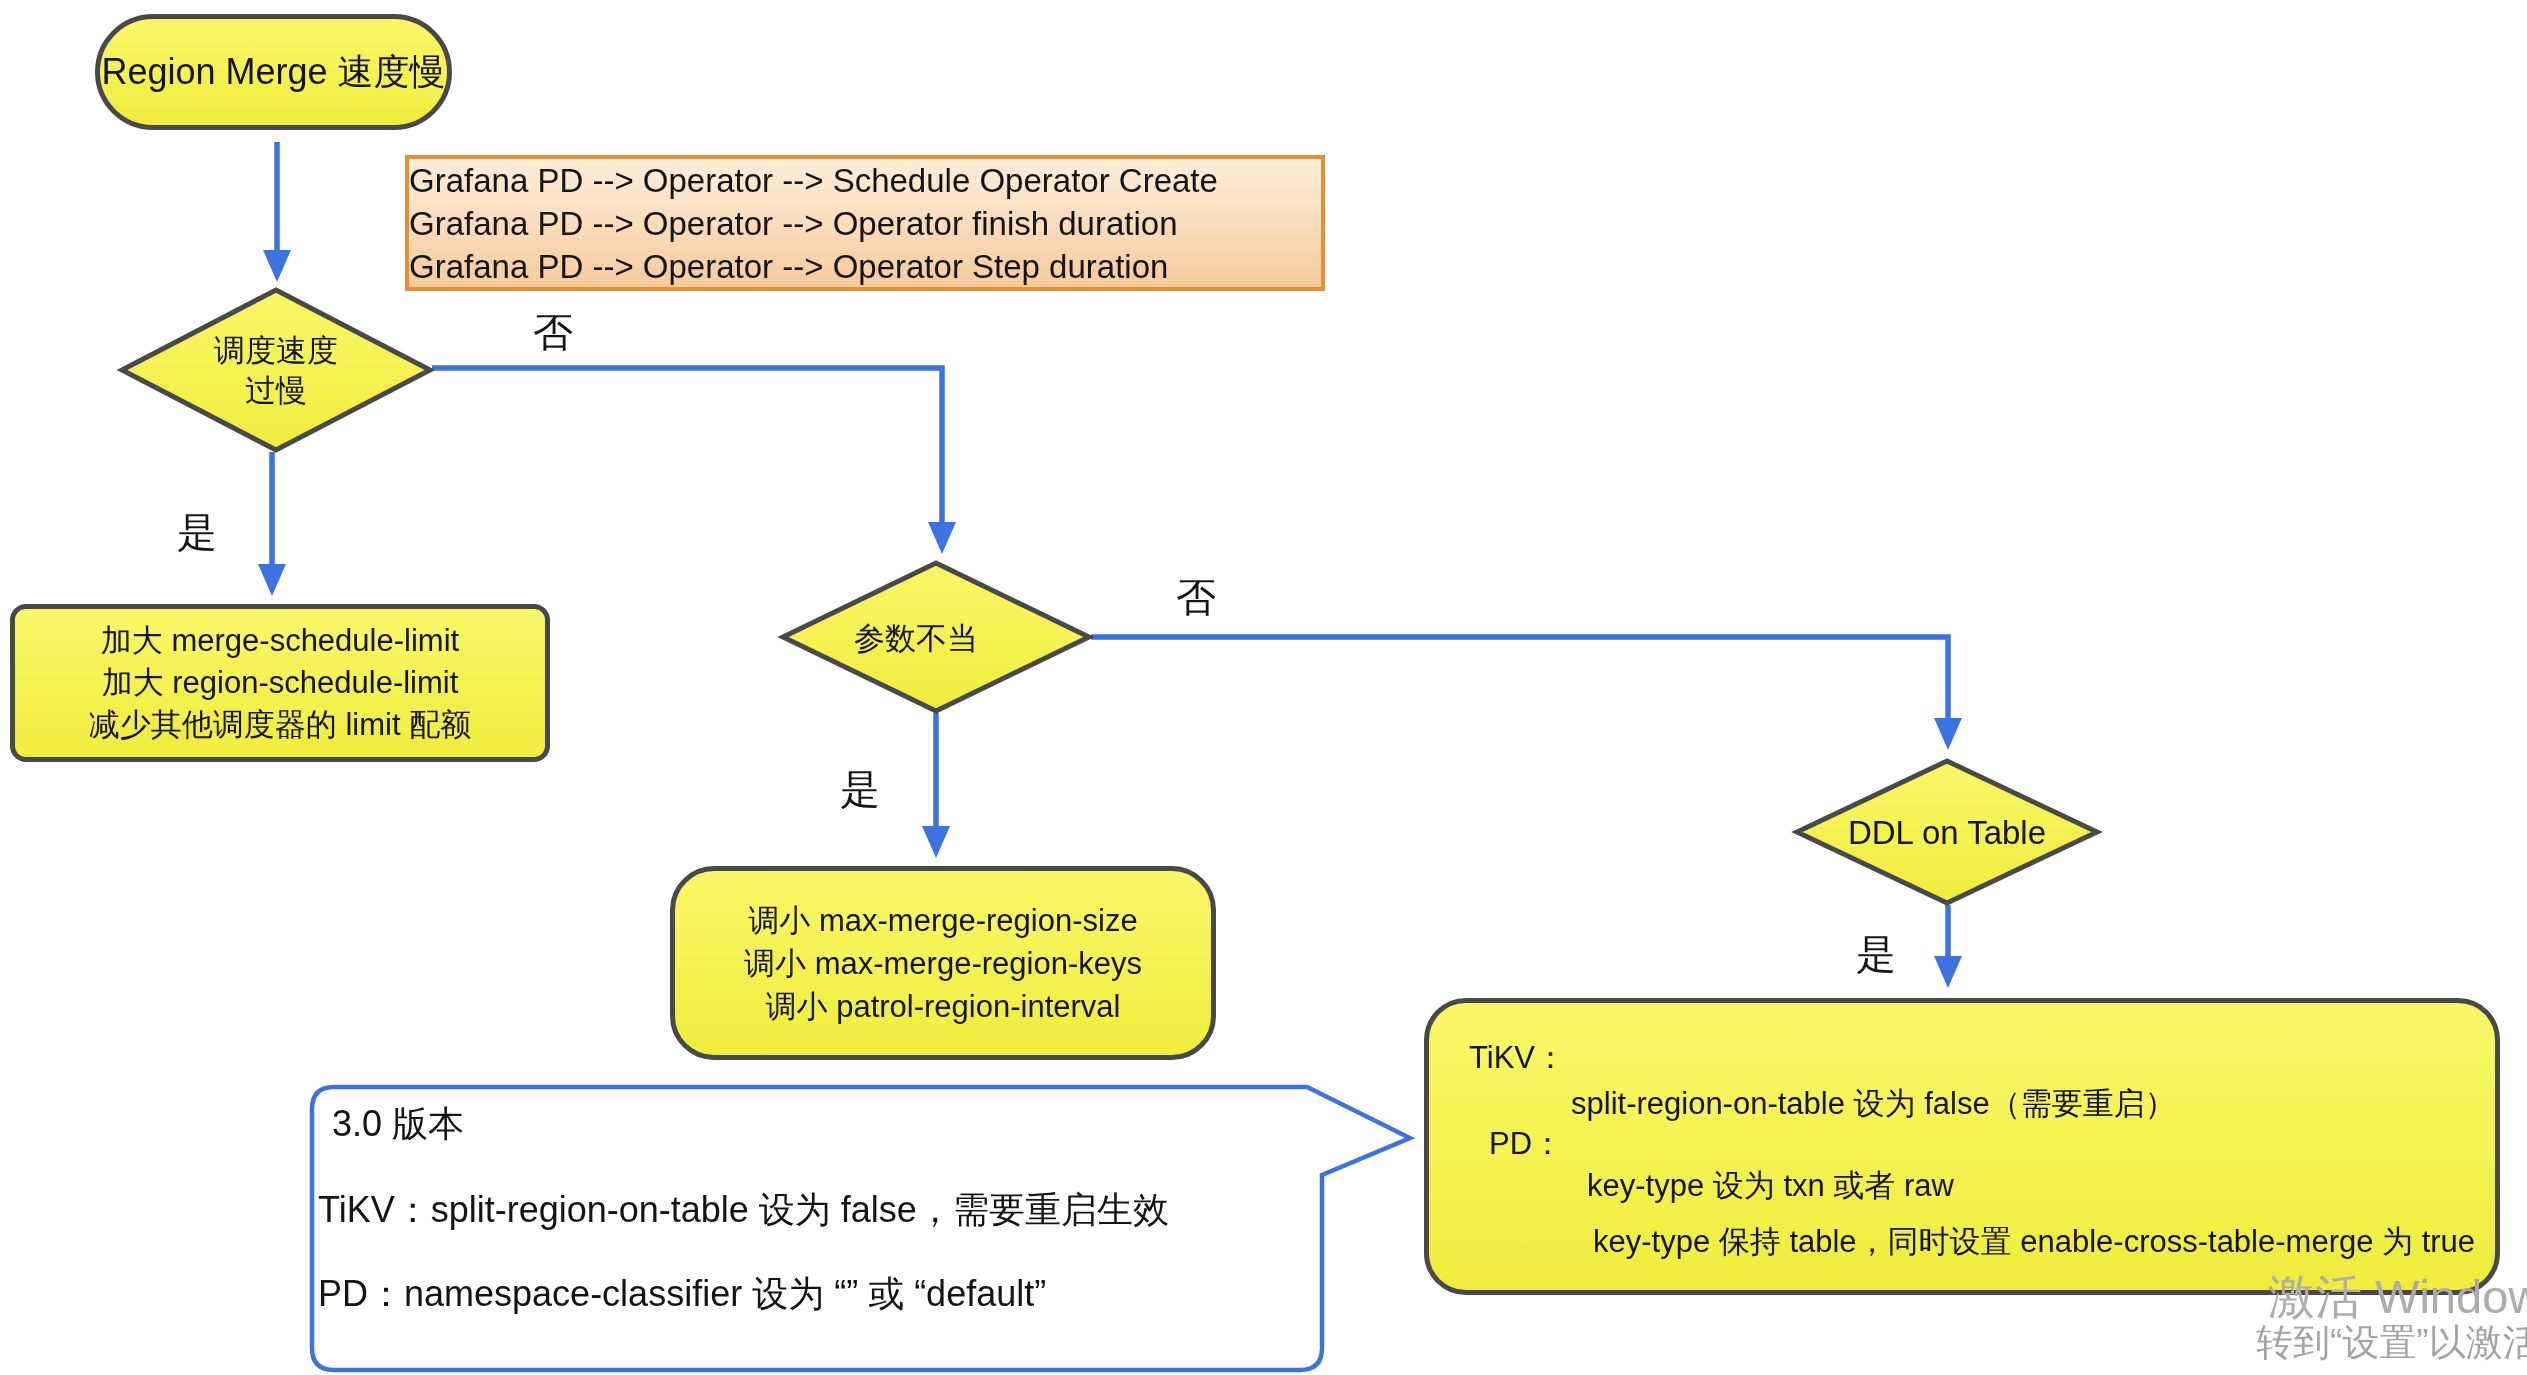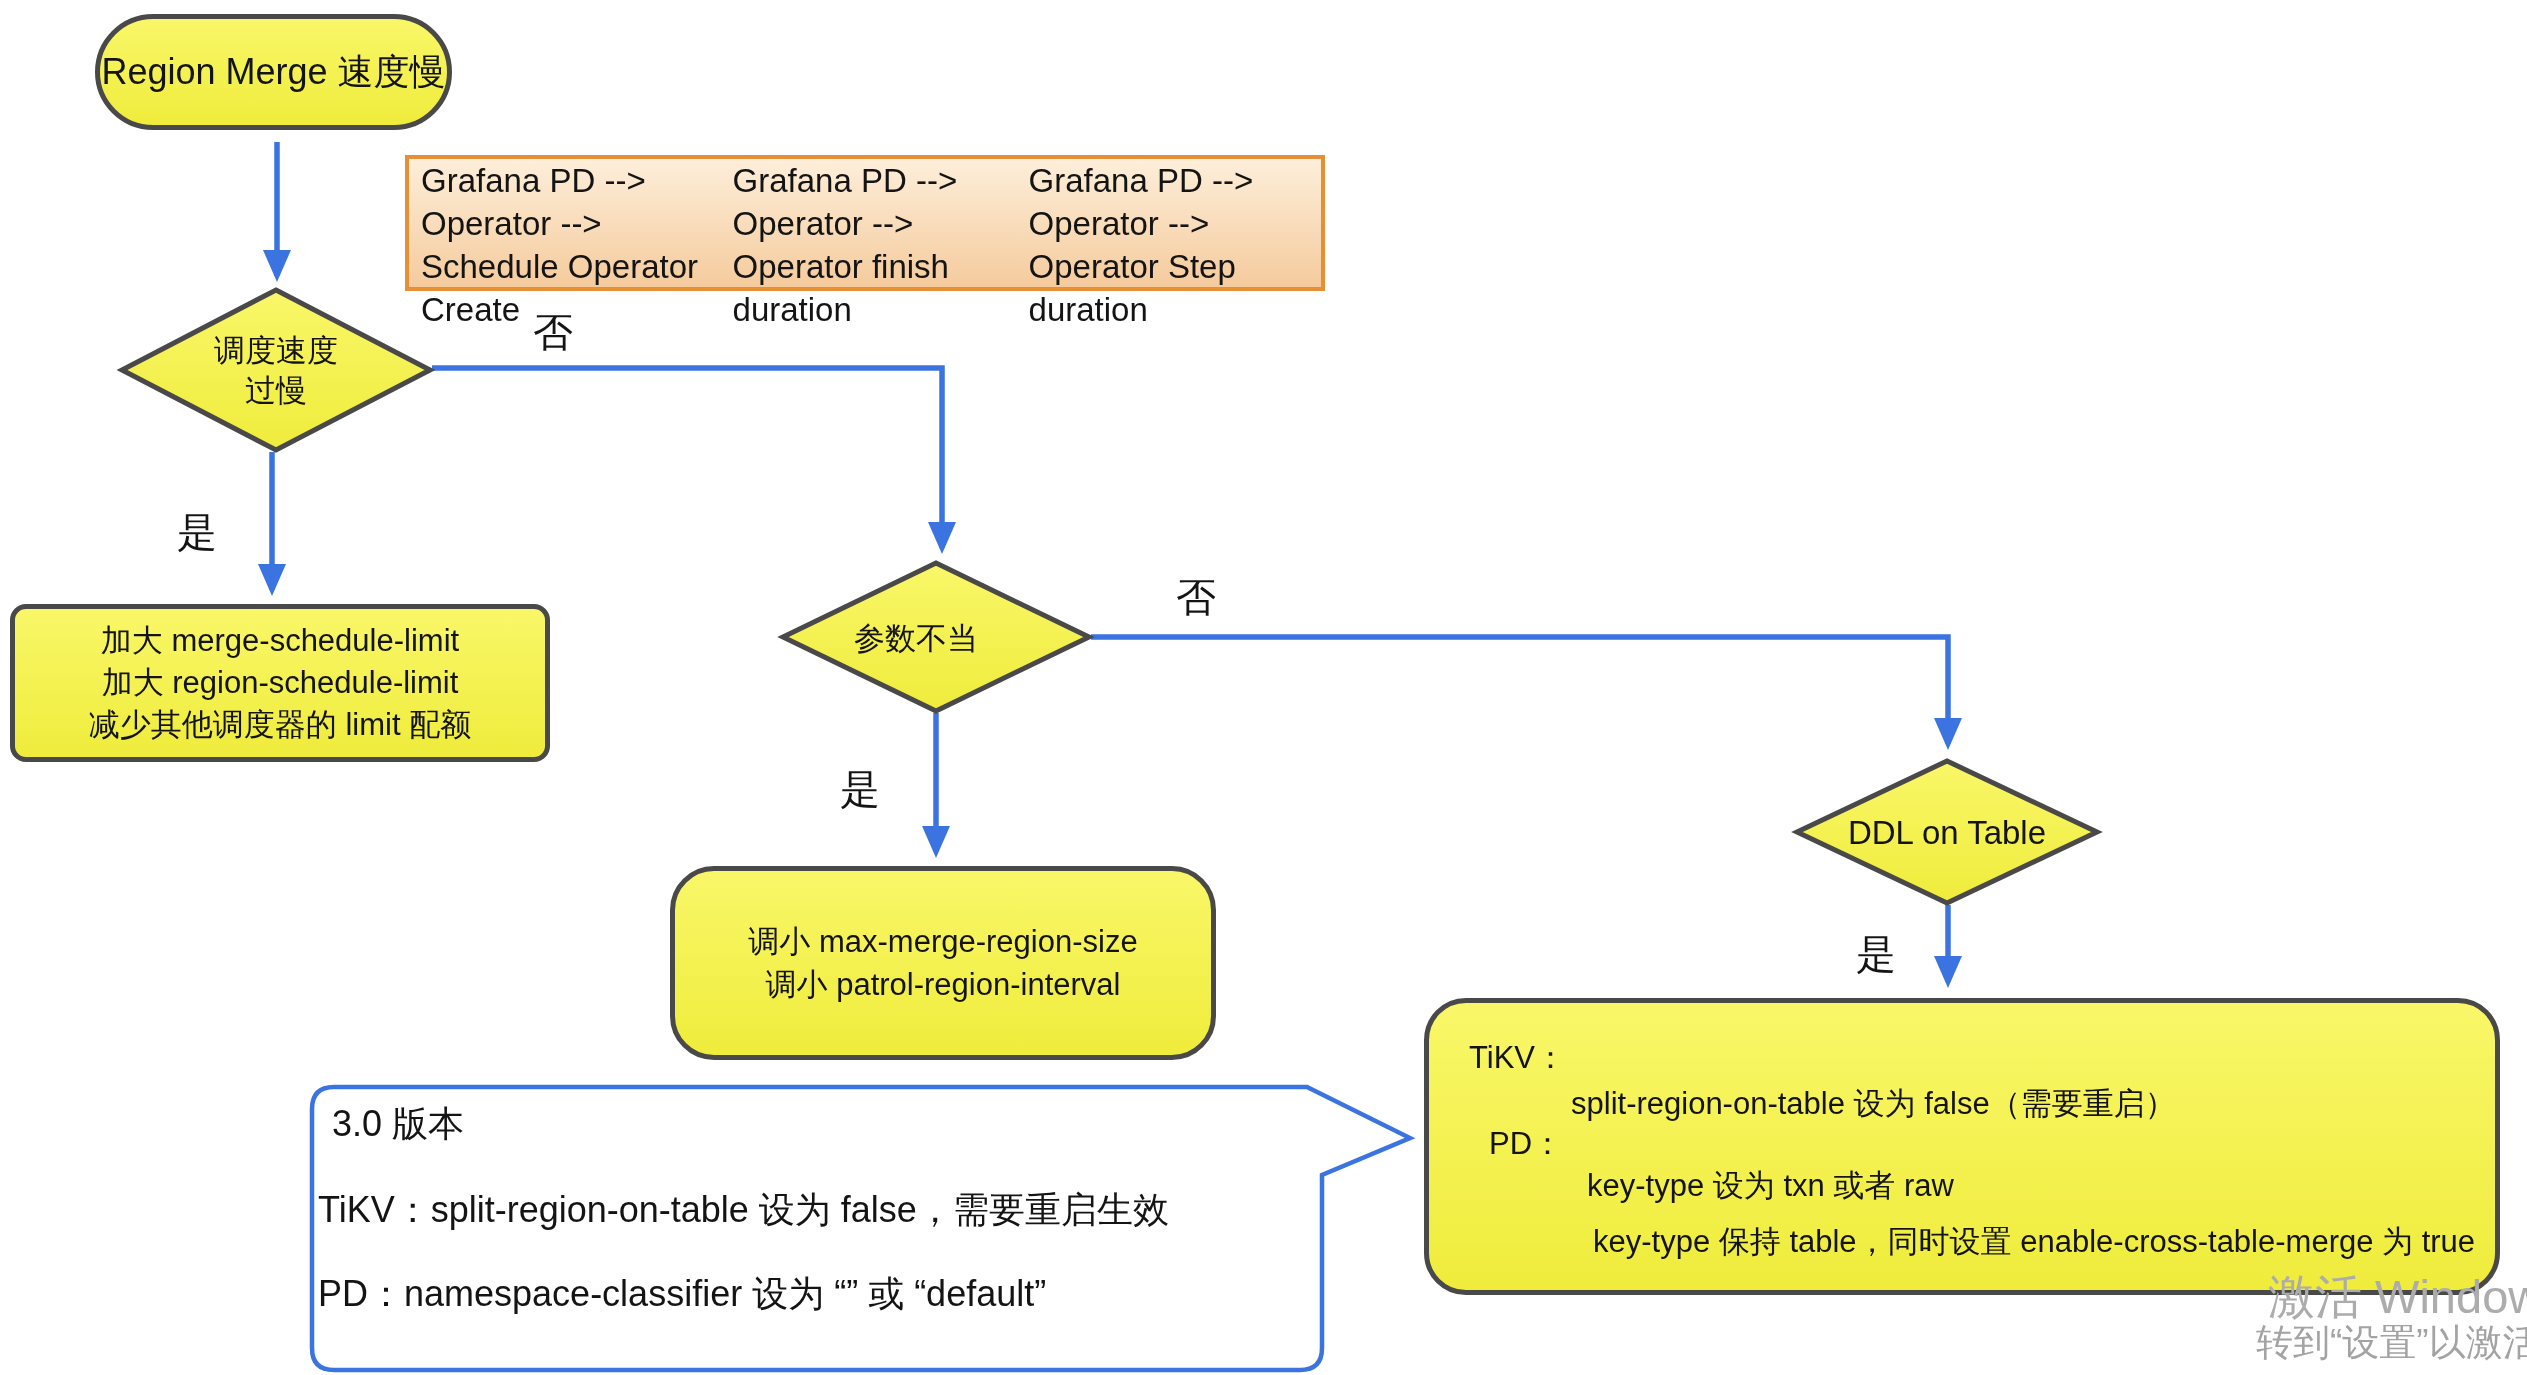--- a/index.html
+++ b/index.html
@@ -13,22 +13,22 @@
     background:linear-gradient(180deg,#f9f768 0%,#efec3c 100%);
     border:5px solid #494949;
     display:flex;flex-direction:column;align-items:center;justify-content:center;
     text-align:center;
   }
   .pill{left:95px;top:14px;width:357px;height:116px;border-radius:60px;font-size:36px;}
   .orangebox{
     position:absolute;box-sizing:border-box;left:405px;top:155px;width:920px;height:136px;
     background:linear-gradient(180deg,#fdeeda 0%,#f5cb9d 100%);
     border:4px solid #e78f35;
-    display:flex;flex-direction:row;justify-content:center;
-    padding-left:12px;font-size:33px;line-height:43px;text-align:left;
+    display:flex;flex-direction:column;justify-content:center;
+    font-size:33px;line-height:43px;text-align:left;
   }
   .box1{left:10px;top:604px;width:540px;height:158px;border-radius:16px;font-size:31px;line-height:42px;}
   .box2{left:670px;top:866px;width:546px;height:194px;border-radius:44px;font-size:31px;line-height:43px;}
   .bigbox{left:1408px;top:998px;width:1076px;height:297px;border-radius:42px;margin-left:16px;}
   .bigbox .bl{position:absolute;white-space:nowrap;font-size:31px;}
   .dlabel{
     position:absolute;transform:translate(-50%,-50%);
     font-size:31px;line-height:40px;text-align:center;white-space:nowrap;
   }
   .elabel{
@@ -99,20 +99,21 @@
   <div class="elabel" style="left:1876px;top:954px;">是</div>
 
   <div class="node box1">
     <div>加大 merge-schedule-limit</div>
     <div>加大 region-schedule-limit</div>
     <div>减少其他调度器的 limit 配额</div>
   </div>
 
   <div class="node box2">
     <div>调小 max-merge-region-size</div>
+    <div>调小 max-merge-region-keys</div>
     <div>调小 patrol-region-interval</div>
   </div>
 
   <div class="node bigbox">
     <div class="bl" style="left:40px;top:34px;">TiKV：</div>
     <div class="bl" style="left:142px;top:80px;">split-region-on-table 设为 false（需要重启）</div>
     <div class="bl" style="left:60px;top:120px;">PD：</div>
     <div class="bl" style="left:158px;top:162px;">key-type 设为 txn 或者 raw</div>
     <div class="bl" style="left:164px;top:218px;">key-type 保持 table，同时设置 enable-cross-table-merge 为 true</div>
   </div>

